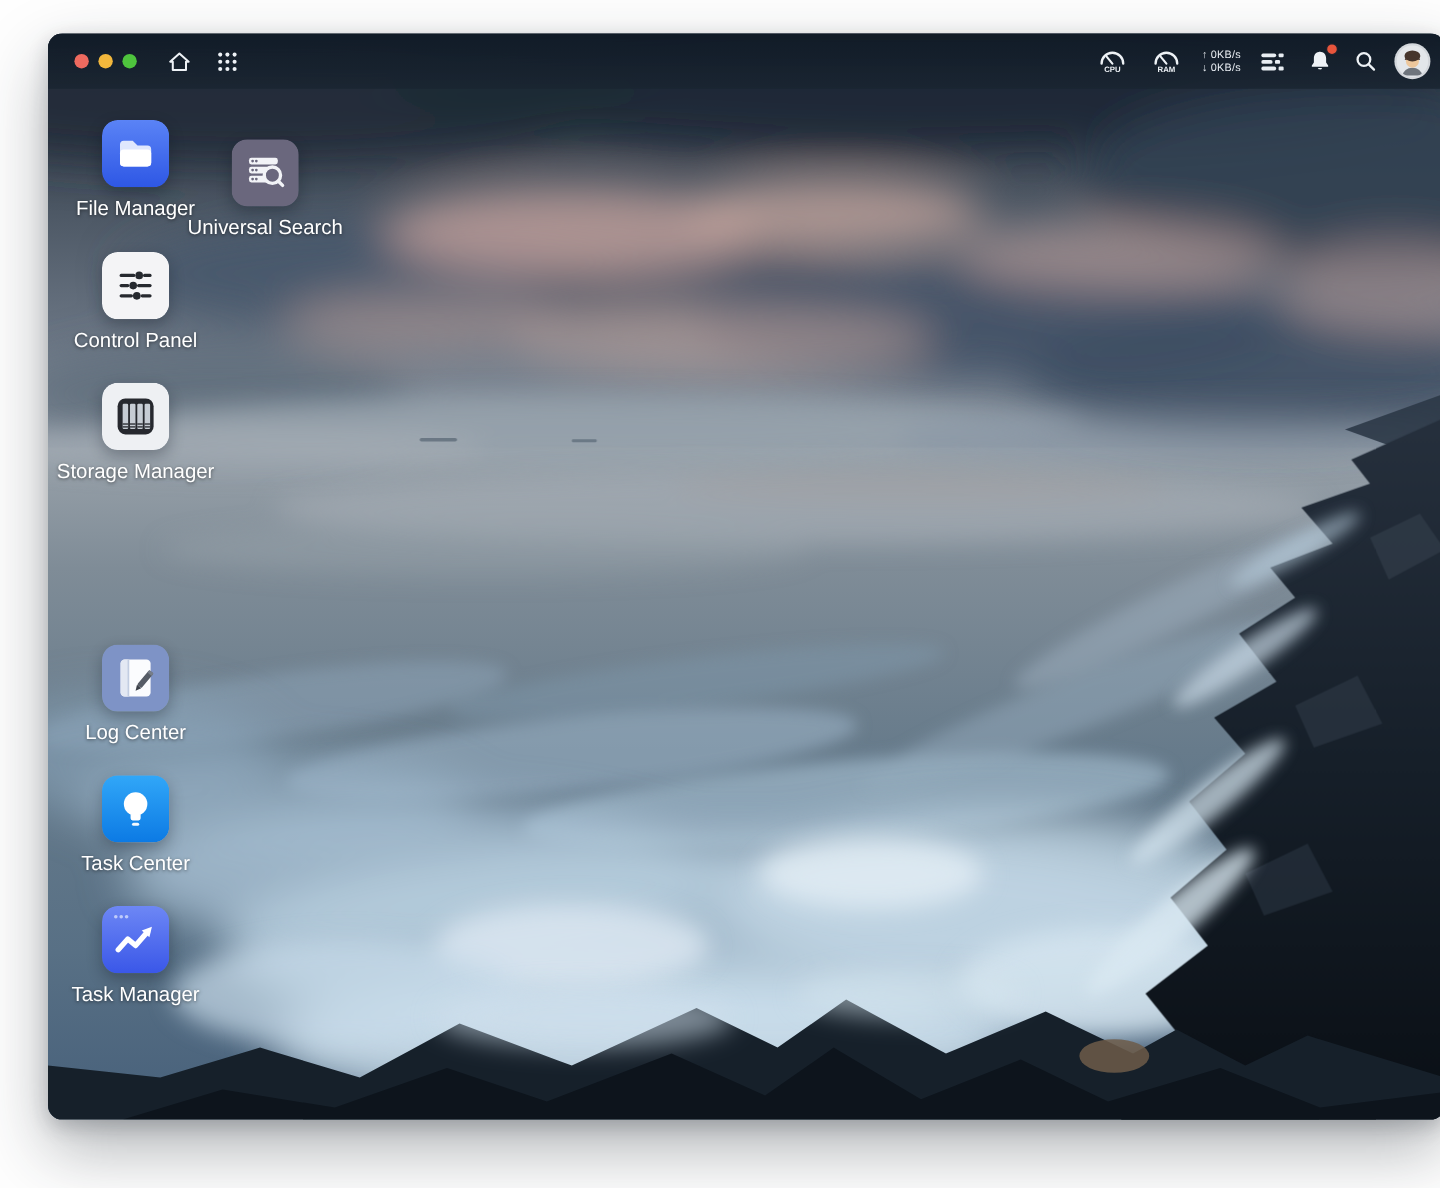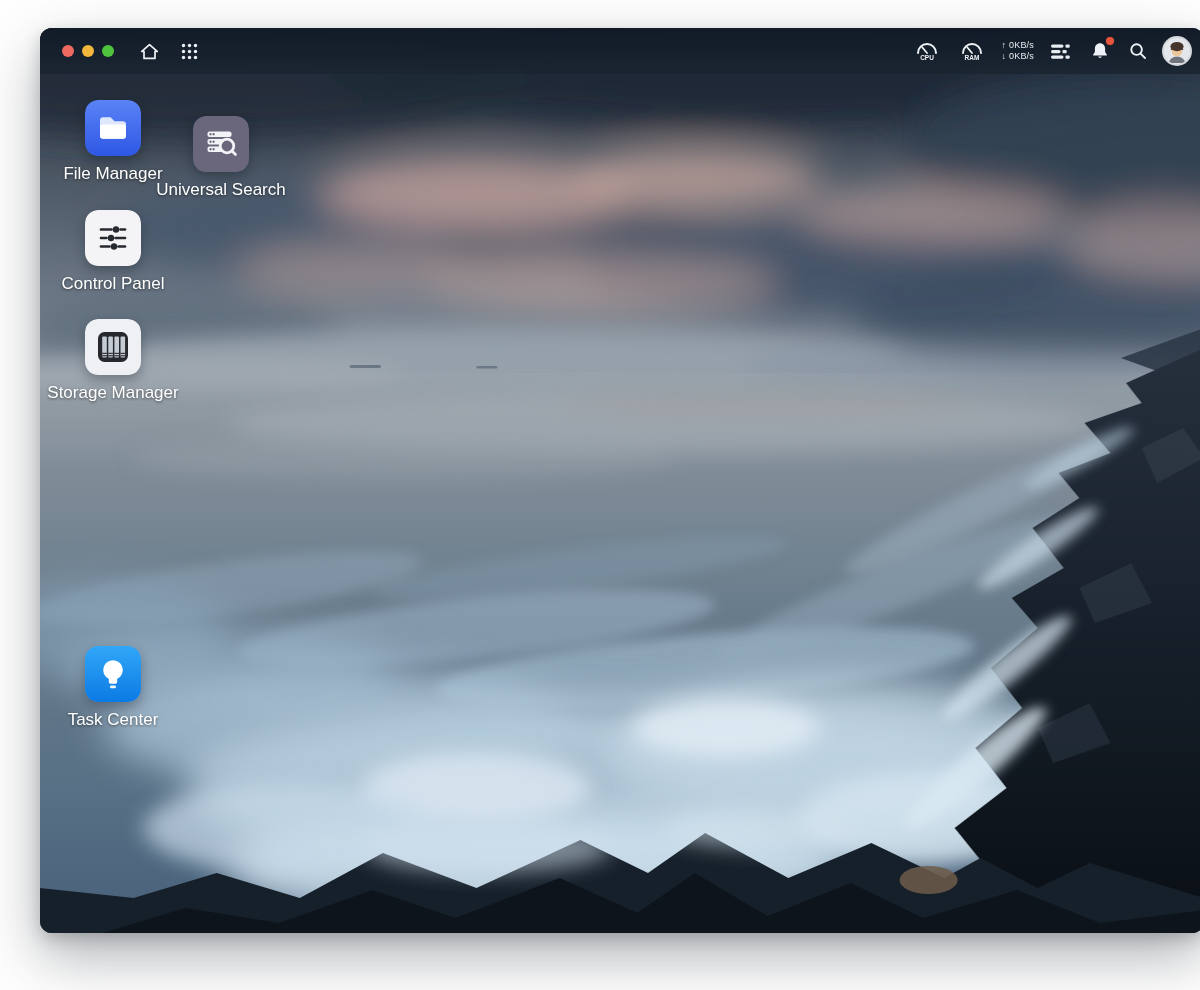--- a/index.html
+++ b/index.html
@@ -354,34 +354,71 @@
             <circle cx="31" cy="19.5" r="3.2"></circle>
               <circle cx="26" cy="28" r="3.2"></circle>
               <circle cx="29" cy="36.5" r="3.2"></circle>
           </g>
         </svg>
       </span>
       <span class="label">Control Panel</span>
     </div>
 
 
+    <div class="app" style="left:18px;top:509px">
+      <span class="tile">
+        <svg viewBox="0 0 56 56">
+          <rect width="56" height="56" rx="13" fill="#7e93c6"></rect>
+          <rect x="15.5" y="12.5" width="25" height="31" rx="3.5" fill="#fbfcfe"></rect>
+          <path d="M15.5 16 a3.5 3.5 0 0 1 3.5-3.5 h3 v31 h-3 a3.5 3.5 0 0 1-3.5-3.5 z" fill="#e3e8f3"></path>
+          <line x1="22" y1="12.5" x2="22" y2="43.5" stroke="#c2cde2" stroke-width="1.4"></line>
+          <g transform="rotate(40 33.5 32)">
+            <rect x="31.2" y="20" width="4.6" height="16" rx="1.2" fill="#565c66"></rect>
+            <rect x="31.2" y="20" width="4.6" height="2.6" fill="#767d88"></rect>
+            <path d="M31.2 36 h4.6 l-2.3 4.6 z" fill="#3a3f47"></path>
+          </g>
+        </svg>
+      </span>
+      <span class="label">Log Center</span>
+    </div>
 
     <div class="app" style="left:18px;top:618px">
       <span class="tile">
         <svg viewBox="0 0 56 56">
           <defs>
               <linearGradient id="hcg" x1="0" y1="0" x2="0" y2="1">
             <stop offset="0" stop-color="#31a7f8"></stop>
                 <stop offset="1" stop-color="#0c7ae4"></stop>
               </linearGradient>
             </defs>
           <rect width="56" height="56" rx="13" fill="url(#hcg)"></rect>
           <circle cx="28" cy="24" r="9.8" fill="#ffffff"></circle>
           <path d="M23.8 32.5 h8.4 v3.4 a1.8 1.8 0 0 1-1.8 1.8 h-4.8 a1.8 1.8 0 0 1-1.8-1.8 z" fill="#ffffff"></path>
           <rect x="25" y="39.6" width="6" height="2.6" rx="1.3" fill="#ffffff" opacity=".95"></rect>
         </svg>
       </span>
       <span class="label">Task Center</span>
     </div>
 
+    <div class="app" style="left:18px;top:727px">
+      <span class="tile">
+        <svg viewBox="0 0 56 56">
+          <defs>
+              <linearGradient id="tmg" x1="0" y1="0" x2="0" y2="1">
+            <stop offset="0" stop-color="#6d87f5"></stop>
+                <stop offset="1" stop-color="#3a57e8"></stop>
+              </linearGradient>
+            </defs>
+          <rect width="56" height="56" rx="13" fill="url(#tmg)"></rect>
+          <g fill="#c9d4fb" opacity=".9">
+            <circle cx="11.5" cy="9" r="1.5"></circle>
+              <circle cx="16" cy="9" r="1.5"></circle>
+              <circle cx="20.5" cy="9" r="1.5"></circle>
+          </g>
+          <path d="M13.5 36.5 L21.5 27.5 L28 33 L38 21.5" fill="none" stroke="#ffffff" stroke-width="4.4" stroke-linecap="round" stroke-linejoin="round"></path>
+          <polygon points="41.6,17.3 39.5,26.1 33.1,20.5" fill="#ffffff"></polygon>
+        </svg>
+      </span>
+      <span class="label">Task Manager</span>
+    </div>
 
   </div>
 </div>
 
 </body></html>

